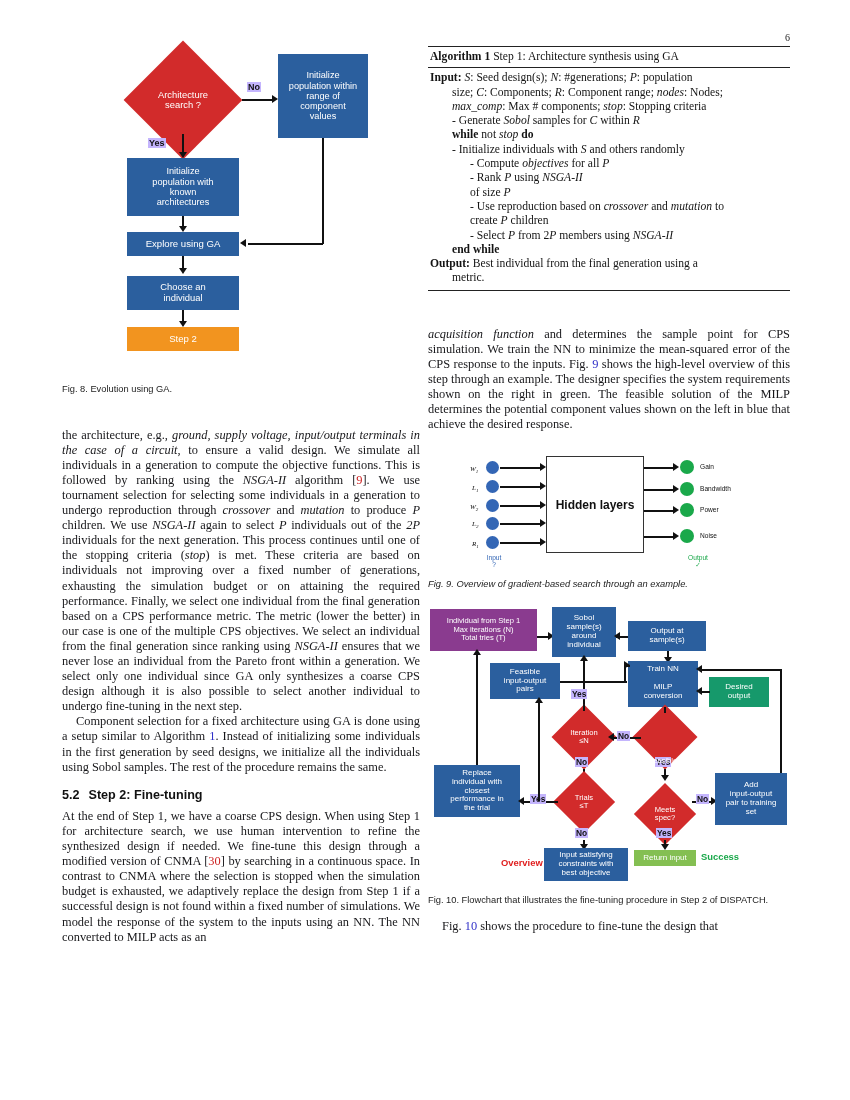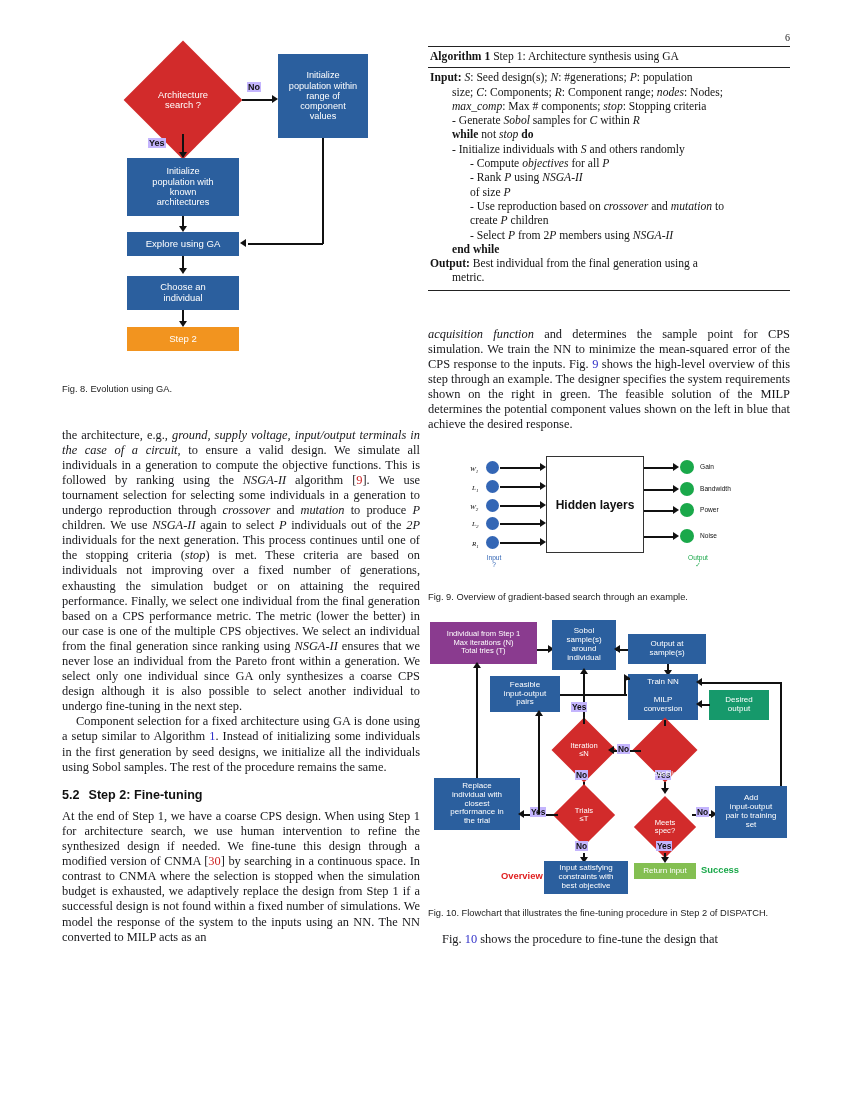--- a/index.html
+++ b/index.html
@@ -278,21 +278,21 @@
       <div class="nn-out-lbl" style="left:272px;top:84px;">Noise</div>
 
       <div class="nn-cap inp" style="left:48px;top:106px;width:36px;">
         <span>Input</span><br><span>?</span>
       </div>
       <div class="nn-cap out" style="left:250px;top:106px;width:40px;">
         <span>Output</span><br><span>✓</span>
       </div>
     </div>
 
-    <div class="caption" style="margin-top:22px;">Fig. 9. Overview of gradient-based search through an example.</div>
+    <div class="caption" style="margin-top:9px;font-style:italic;">Fig. 9. Overview of gradient-based search through an example.</div>
 
     <div class="fc" style="margin-top:14px;height:278px;width:362px;">
 
       <div class="node purple" style="left:2px;top:4px;width:107px;height:42px;font-size:7.6px;padding:1px;">
         <span>Individual from Step 1<br>Max iterations (N)<br>Total tries (T)</span>
       </div>
 
       <div class="edge h" style="left:109px;top:31px;width:14px;"></div>
       <div class="arrow right" style="left:120px;top:27px;"></div>
 

